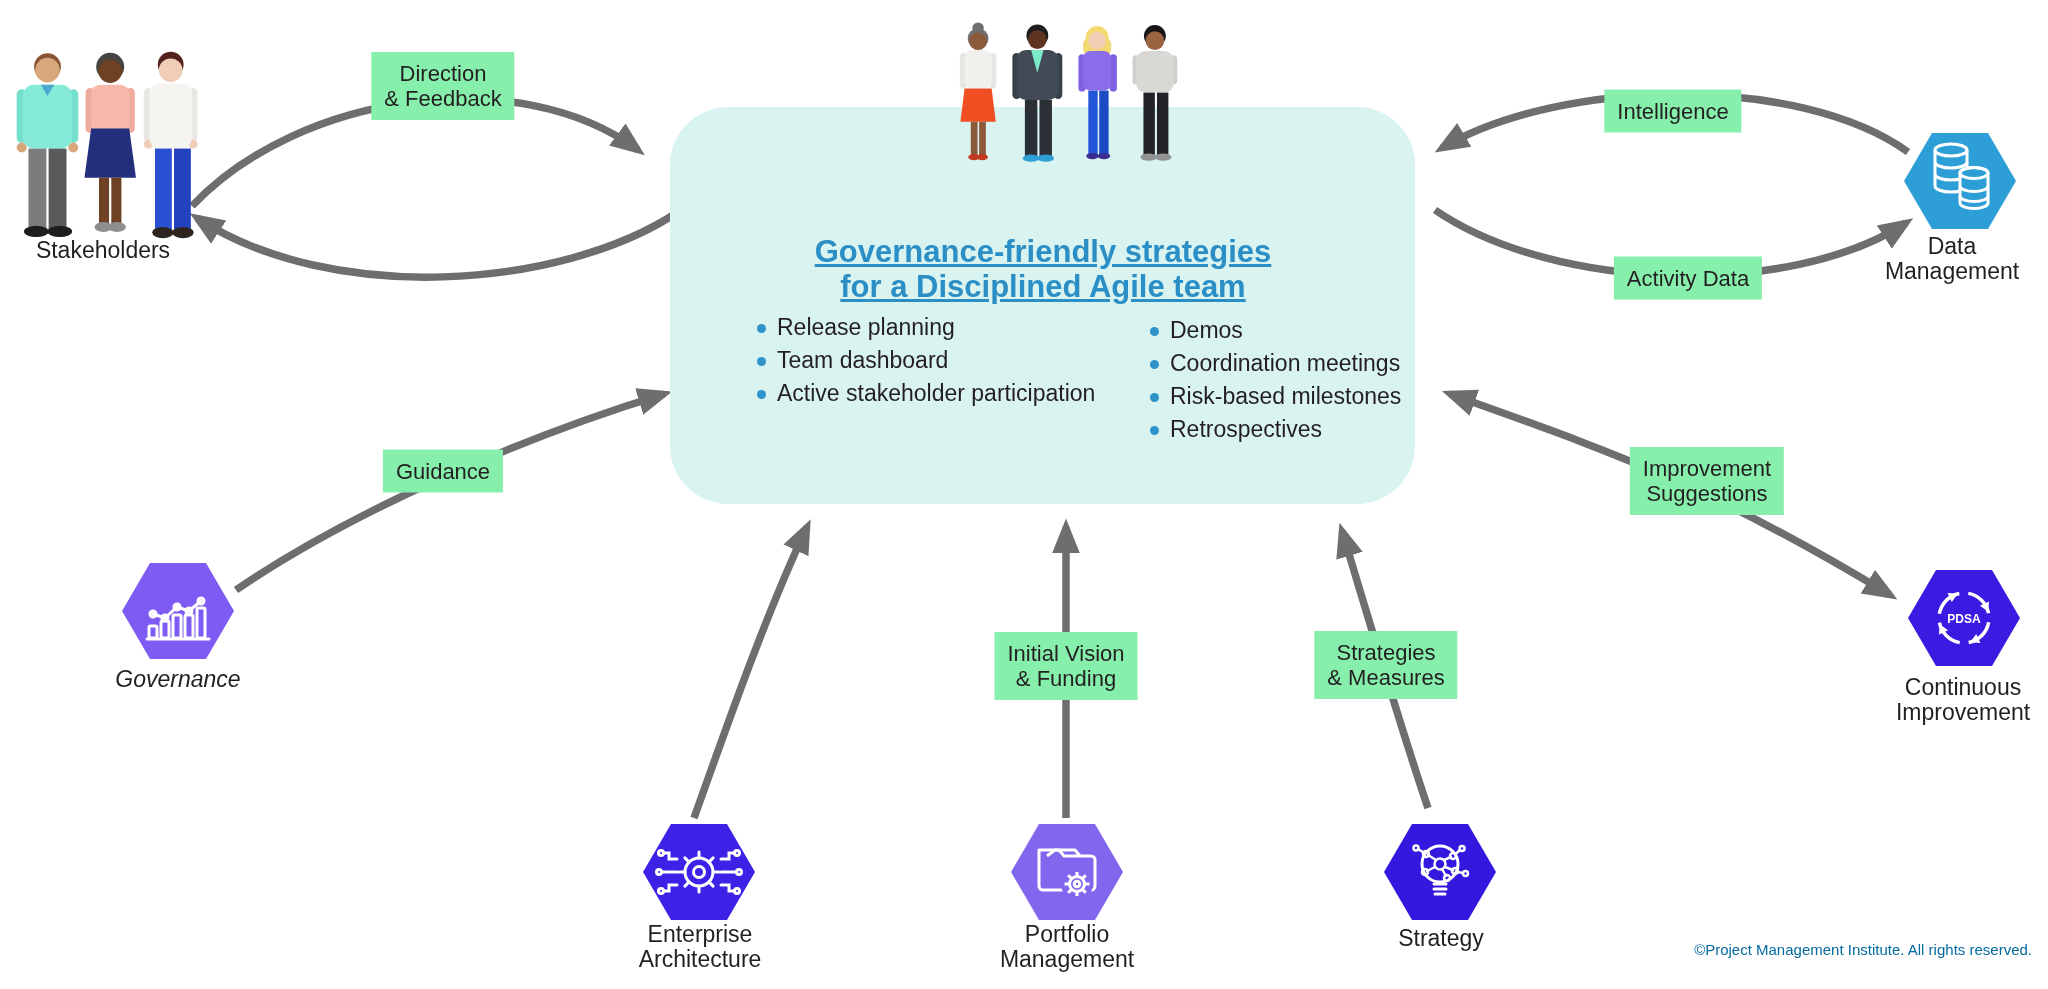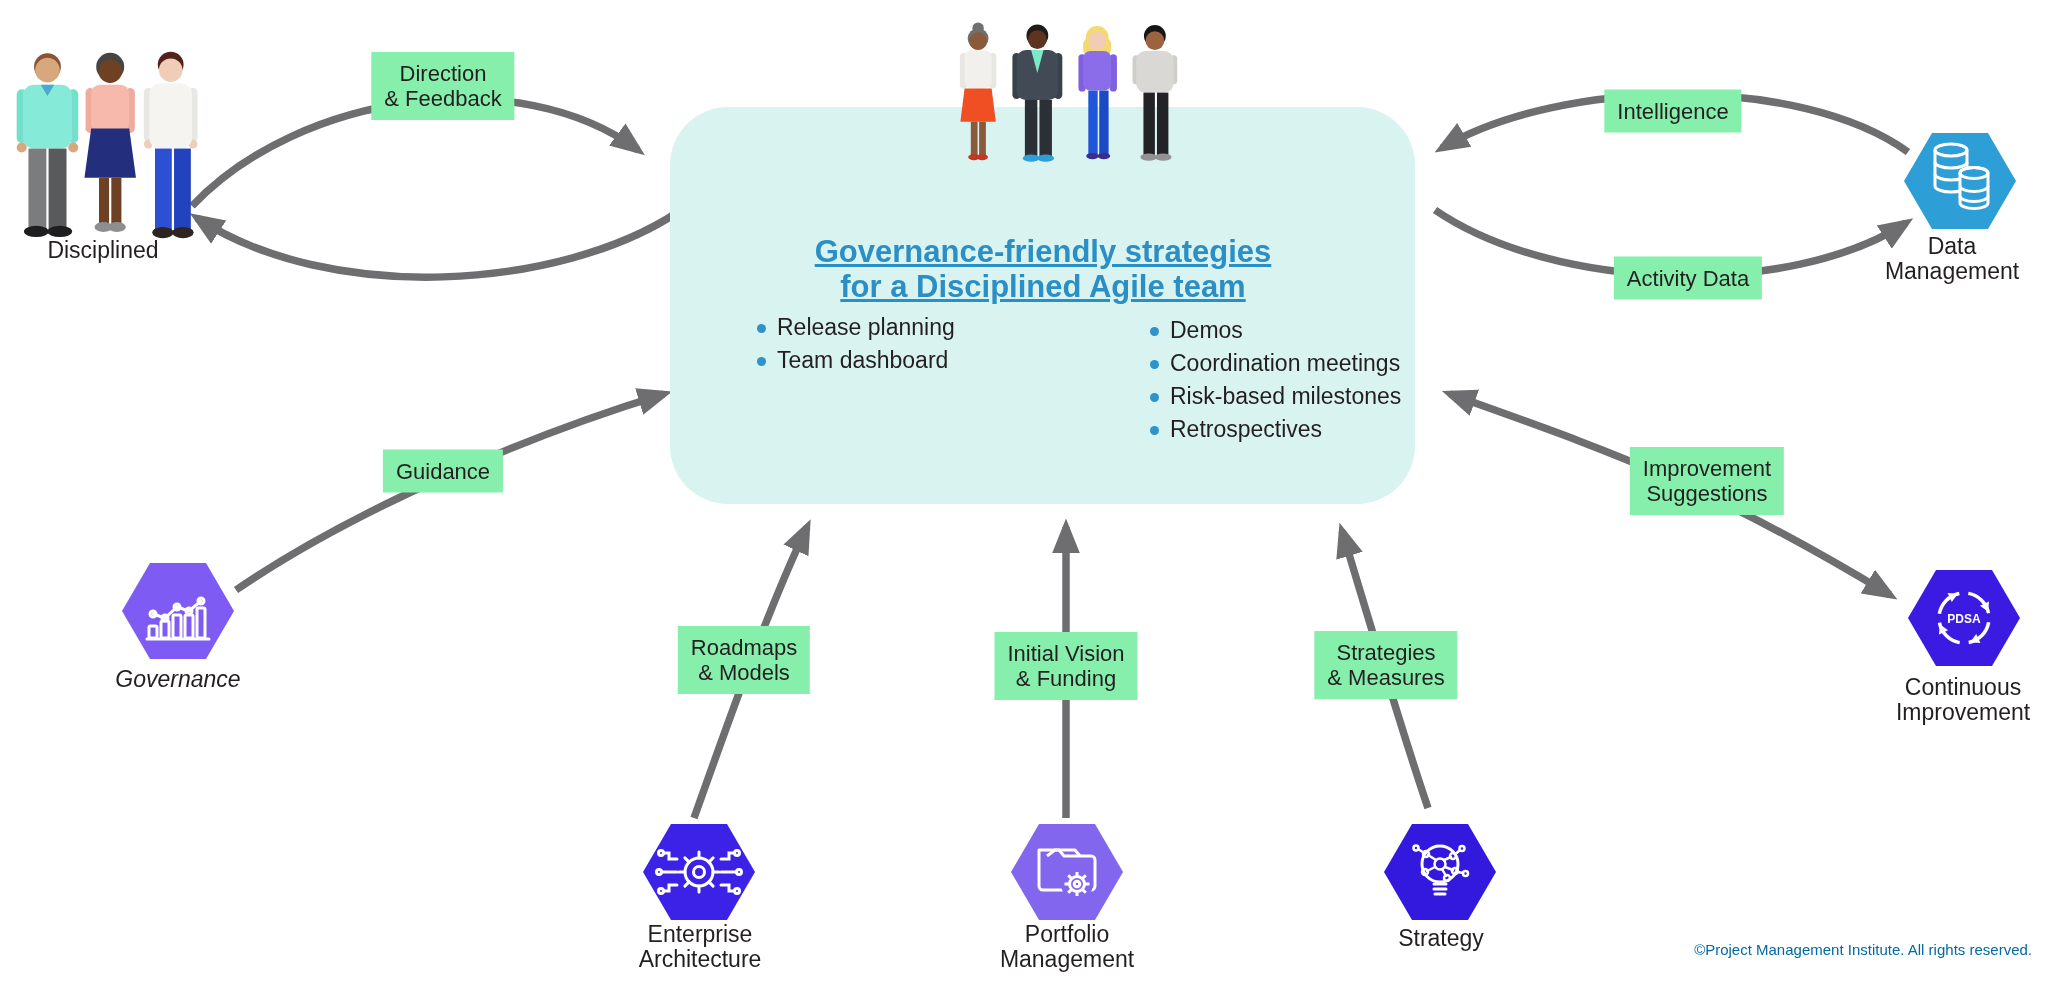--- a/index.html
+++ b/index.html
@@ -243,43 +243,42 @@
         <ellipse cx="205" cy="128" rx="8" ry="3.5" fill="#929294"></ellipse>
       </g>
     </g>
   </svg>
 
   <div class="box-title">Governance-friendly strategies
 for a Disciplined Agile team</div>
   <ul class="bullets" style="left:757px;top:315px;">
       <li><span class="dot"></span><span>Release planning</span></li>
       <li><span class="dot"></span><span>Team dashboard</span></li>
+      <li><span class="dot"></span><span>Active stakeholder participation</span></li>
     </ul>
   <ul class="bullets" style="left:1150px;top:318px;">
       <li><span class="dot"></span><span>Demos</span></li>
       <li><span class="dot"></span><span>Coordination meetings</span></li>
       <li><span class="dot"></span><span>Risk-based milestones</span></li>
       <li><span class="dot"></span><span>Retrospectives</span></li>
     </ul>
 
   <div class="flow-label" style="left:443px;top:86px;">Direction
 &amp; Feedback</div>
   <div class="flow-label" style="left:1673px;top:111px;">Intelligence</div>
   <div class="flow-label" style="left:1688px;top:278px;">Activity Data</div>
   <div class="flow-label" style="left:443px;top:471px;">Guidance</div>
   <div class="flow-label" style="left:1707px;top:481px;">Improvement
 Suggestions</div>
-  <div class="flow-label" style="left:744px;top:660px;">Roadmaps
-&amp; Models</div>
   <div class="flow-label" style="left:1066px;top:666px;">Initial Vision
 &amp; Funding</div>
   <div class="flow-label" style="left:1386px;top:665px;">Strategies
 &amp; Measures</div>
 
-  <div class="node-label" style="left:103px;top:238px;">Disciplined</div>
+  <div class="node-label" style="left:103px;top:238px;">Stakeholders</div>
   <div class="node-label" style="left:1952px;top:234px;">Data
 Management</div>
   <div class="node-label" style="left:178px;top:667px;font-style:italic;">Governance</div>
   <div class="node-label" style="left:1963px;top:675px;">Continuous
 Improvement</div>
   <div class="node-label" style="left:700px;top:922px;">Enterprise
 Architecture</div>
   <div class="node-label" style="left:1067px;top:922px;">Portfolio
 Management</div>
   <div class="node-label" style="left:1441px;top:926px;">Strategy</div>

